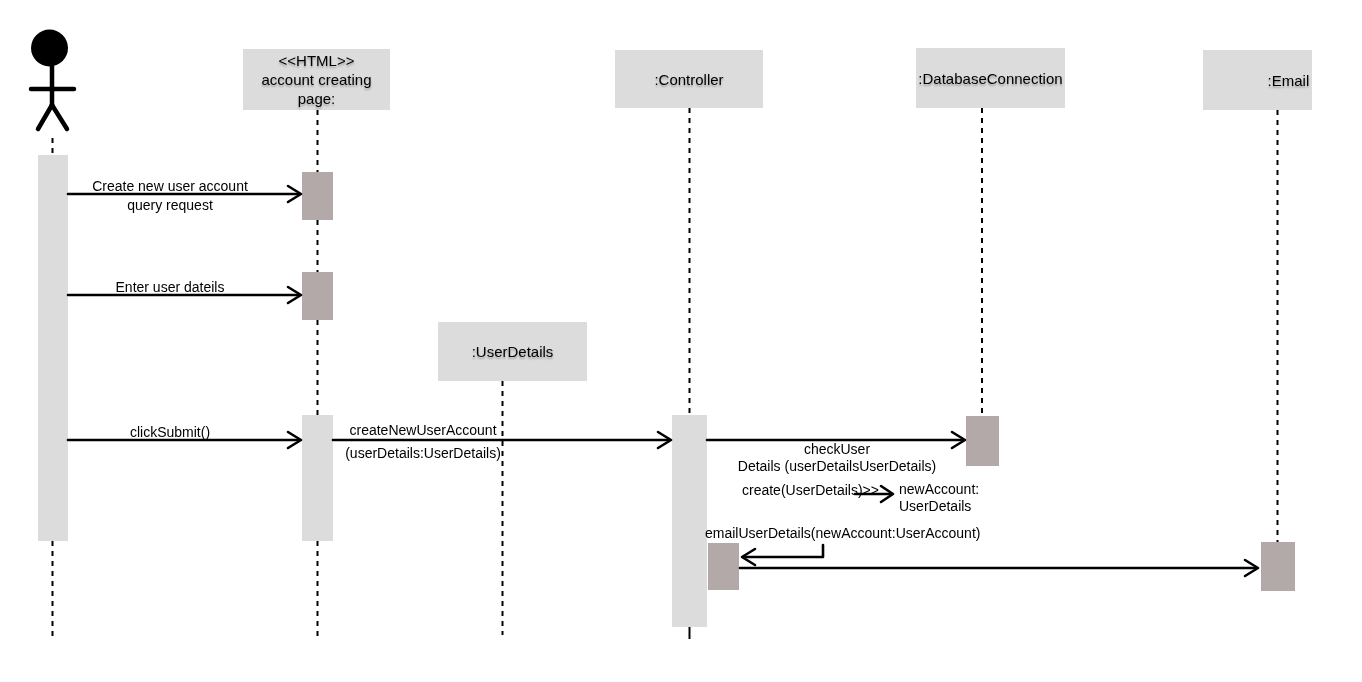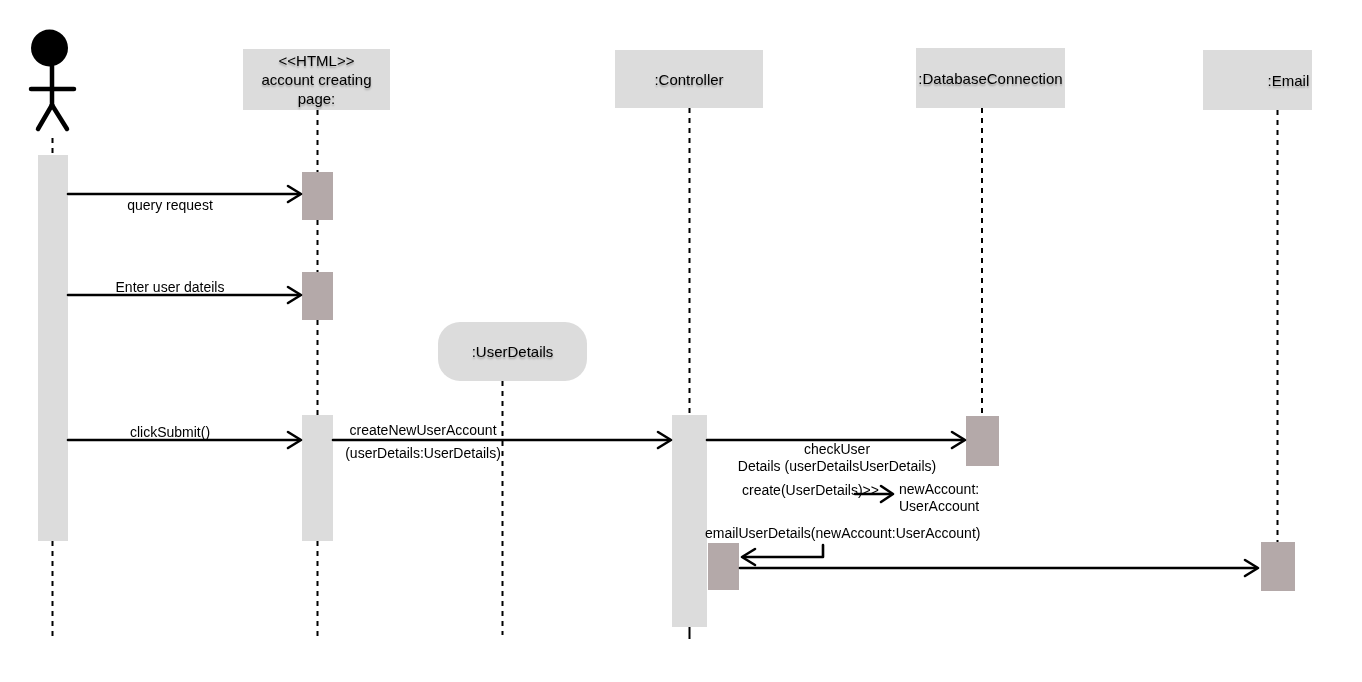--- a/index.html
+++ b/index.html
@@ -97,35 +97,36 @@
       <g>
         <line x1="740" y1="568" x2="1256" y2="568"></line>
         <path d="M1245 560 L1258 568 L1245 576"></path>
       </g>
     </g>
   </svg>
 
   <div class="pbox" style="left:243px;top:49px;width:147px;height:61px;">&lt;&lt;HTML&gt;&gt;
 account creating
 page:</div>
-  <div class="pbox" style="left:438px;top:322px;width:149px;height:59px;border-radius:22px;">:UserDetails</div>
+  <div class="pbox" style="left:438px;top:322px;width:149px;height:59px;">:UserDetails</div>
   <div class="pbox" style="left:615px;top:50px;width:148px;height:58px;">:Controller</div>
   <div class="pbox" style="left:908px;top:48px;width:149px;height:60px;margin-left:8px;">:DatabaseConnection</div>
   <div class="pbox" style="left:1203px;top:50px;width:149px;height:60px;padding-left:38px;">:Email System</div>
 
+  <div class="mlabel" style="left:50px;top:178px;width:240px;">Create new user account</div>
   <div class="mlabel" style="left:50px;top:279px;width:240px;">Enter user dateils</div>
 
   <div class="mlabel" style="left:50px;top:197px;width:240px;">query request</div>
 
   <div class="mlabel" style="left:50px;top:424px;width:240px;">clickSubmit()</div>
 
   <div class="mlabel" style="left:337px;top:422px;width:172px;">createNewUserAccount</div>
   <div class="mlabel" style="left:337px;top:445px;width:172px;">(userDetails:UserDetails)</div>
 
   <div class="mlabel" style="left:712px;top:441px;width:250px;">checkUser
 Details (userDetailsUserDetails)</div>
 
   <div class="mlabel left" style="left:705px;top:482px;margin-left:37px;">create(UserDetails)&gt;&gt;</div>
   <div class="mlabel left" style="left:899px;top:481px;">newAccount:
-UserAccount</div>
+UserDetails</div>
 
   <div class="mlabel left" style="left:705px;top:525px;">emailUserDetails(newAccount:UserAccount)</div>
 </div>
 
 </body></html>

